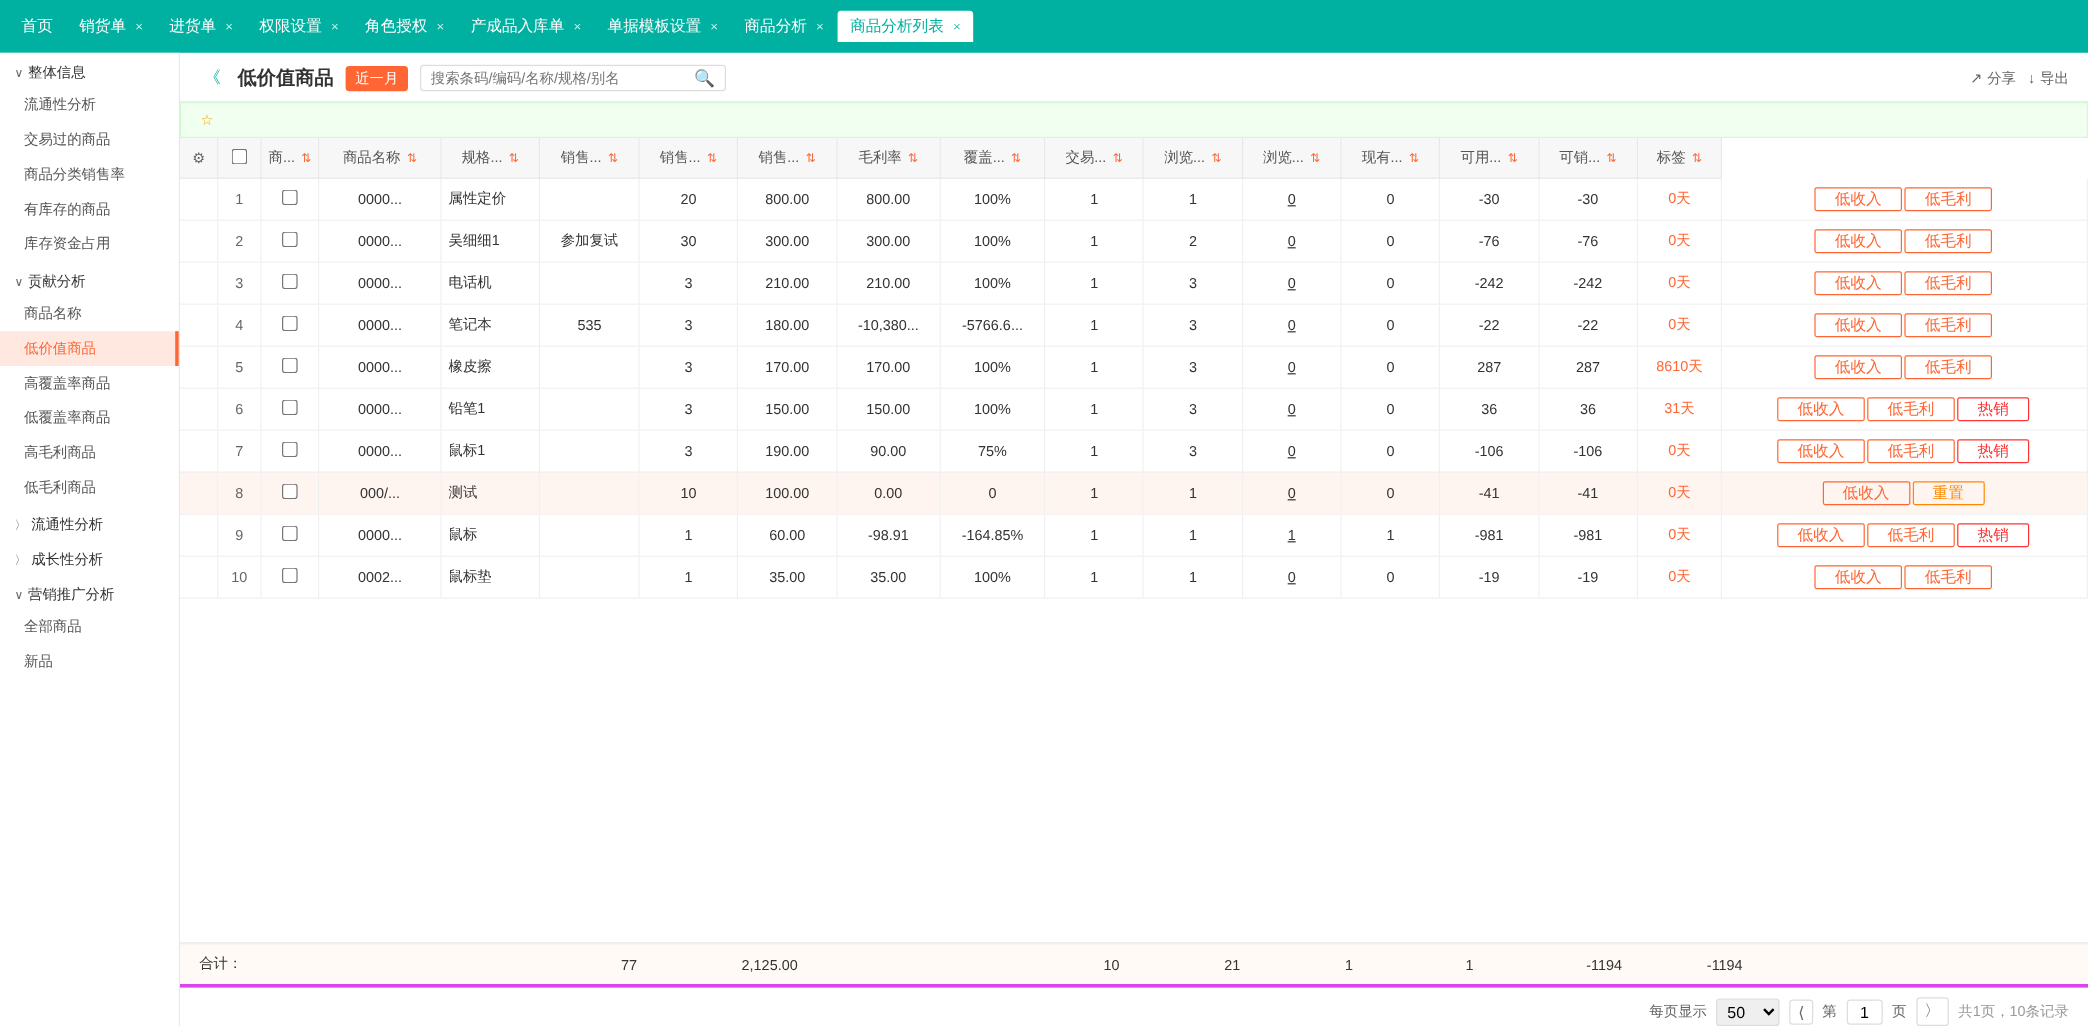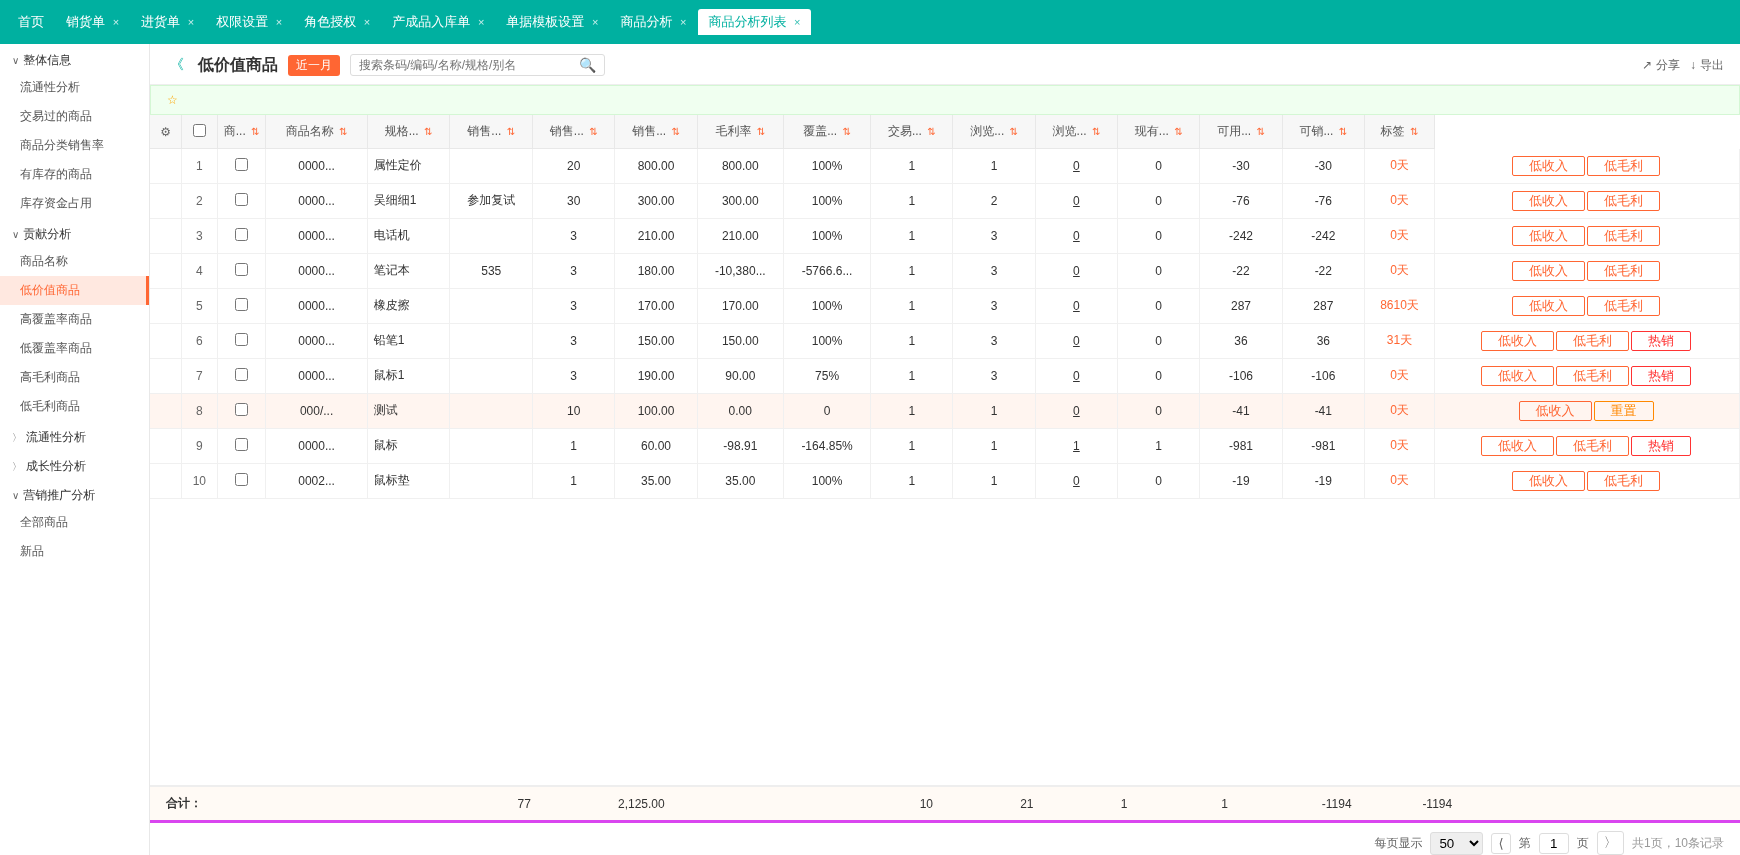--- a/index.html
+++ b/index.html
@@ -54,21 +54,21 @@
     .tag { display: inline-block; border: 1px solid; padding: 0 16px; border-radius: 2px; font-size: 13px; margin-right: 2px; }
     .tag-low-income { color: #ff6633; border-color: #ff6633; }
     .tag-low-margin { color: #ff6633; border-color: #ff6633; }
     .tag-hot { color: #ff3333; border-color: #ff3333; }
     .tag-reorder { color: #ff8800; border-color: #ff8800; }
     .days-text { color: #ff6633; }
     .underline-link { text-decoration: underline; cursor: pointer; color: #333; }
     
     
     .table-footer { background: #fffaf5; border-top: 2px solid #eee; padding: 8px 16px; display: flex; align-items: center; gap: 0; }
-    .footer-label { font-weight: bold; color: #333; min-width: 80px; }
+    .footer-label { font-weight: normal; color: #333; min-width: 80px; }
     .footer-cells { display: flex; flex: 1; }
     .footer-cell { flex: 1; text-align: left; font-size: 12px; color: #333; }
     
     
     .pagination-bar { background: #fff; border-top: 3px solid #d946ef; padding: 8px 16px; display: flex; align-items: center; justify-content: flex-end; gap: 8px; font-size: 12px; color: #666; }
     .page-size-select { border: 1px solid #ddd; padding: 2px 4px; border-radius: 3px; }
     .page-btn { border: 1px solid #ddd; background: #fff; padding: 2px 6px; cursor: pointer; border-radius: 3px; color: #666; }
     .page-input { border: 1px solid #ddd; width: 30px; text-align: center; padding: 2px; border-radius: 3px; }
     .page-info { color: #999; }
     

